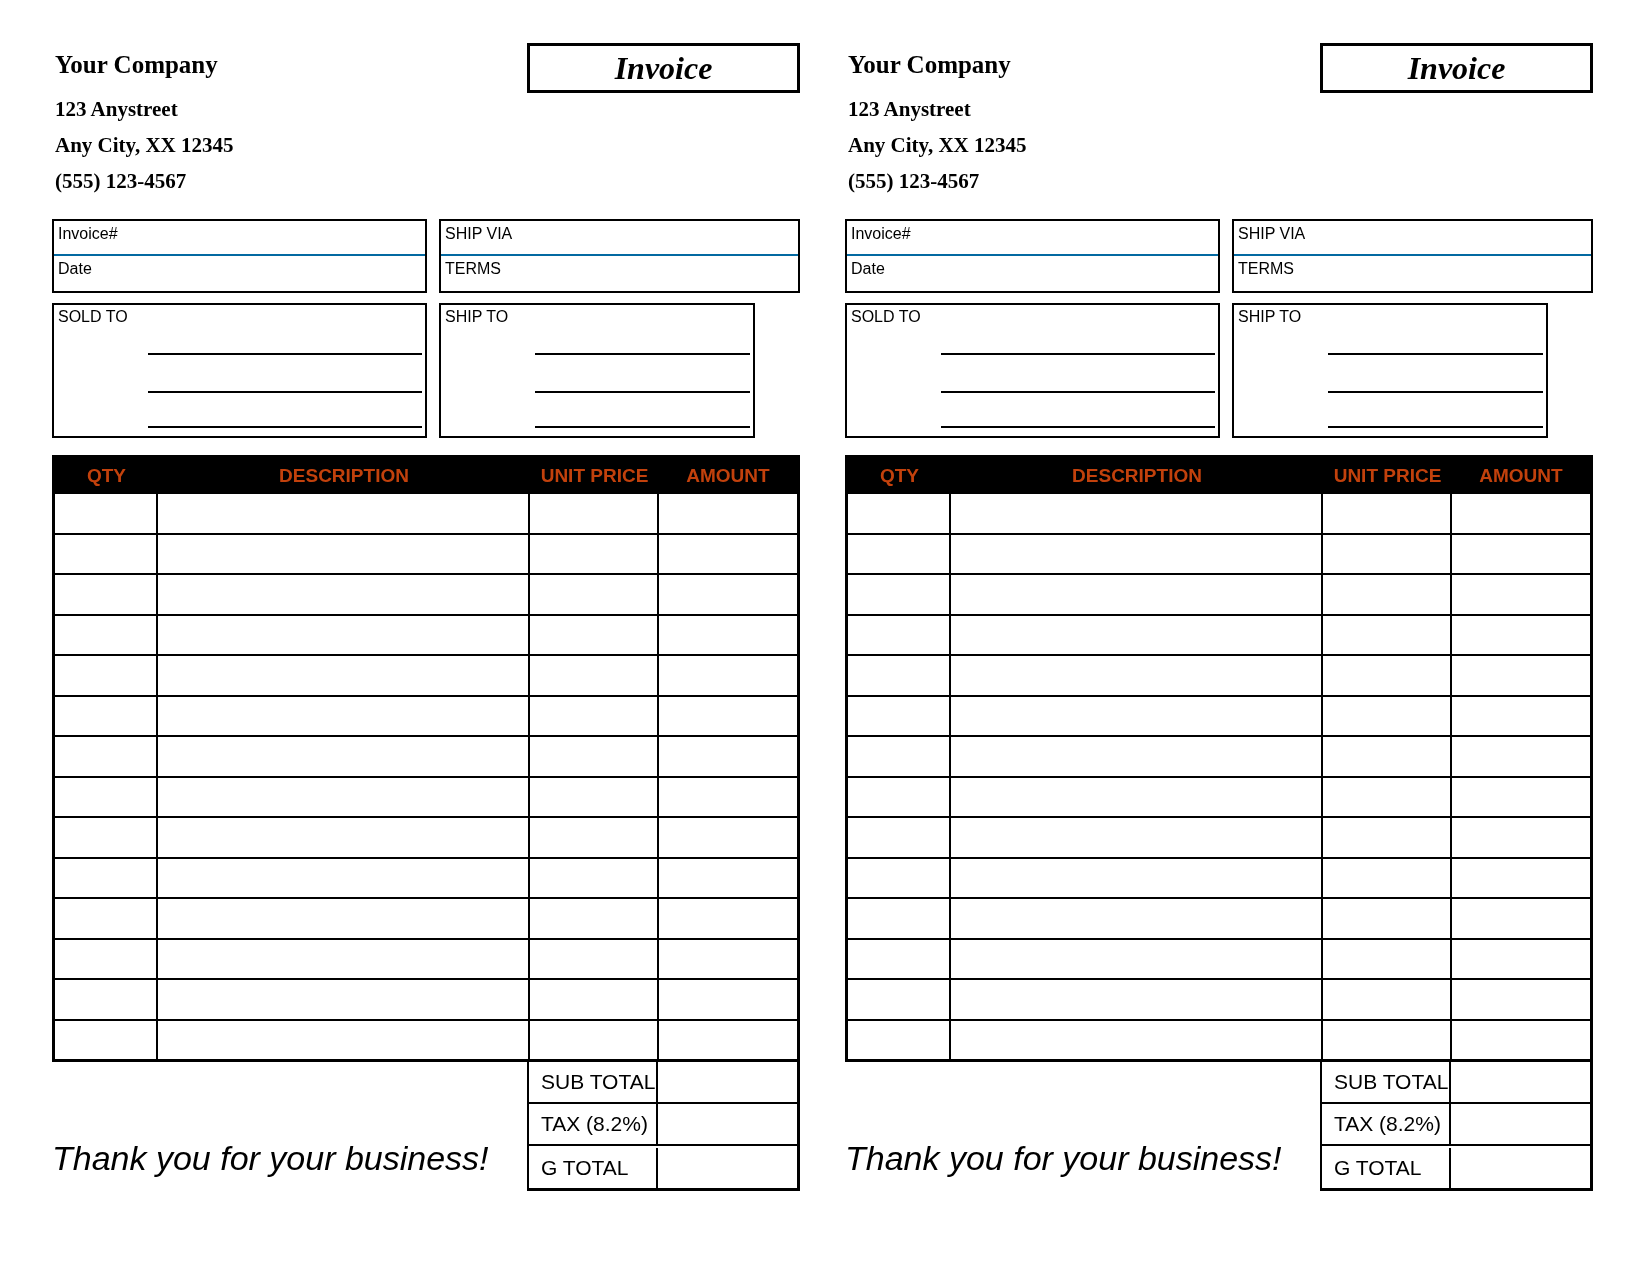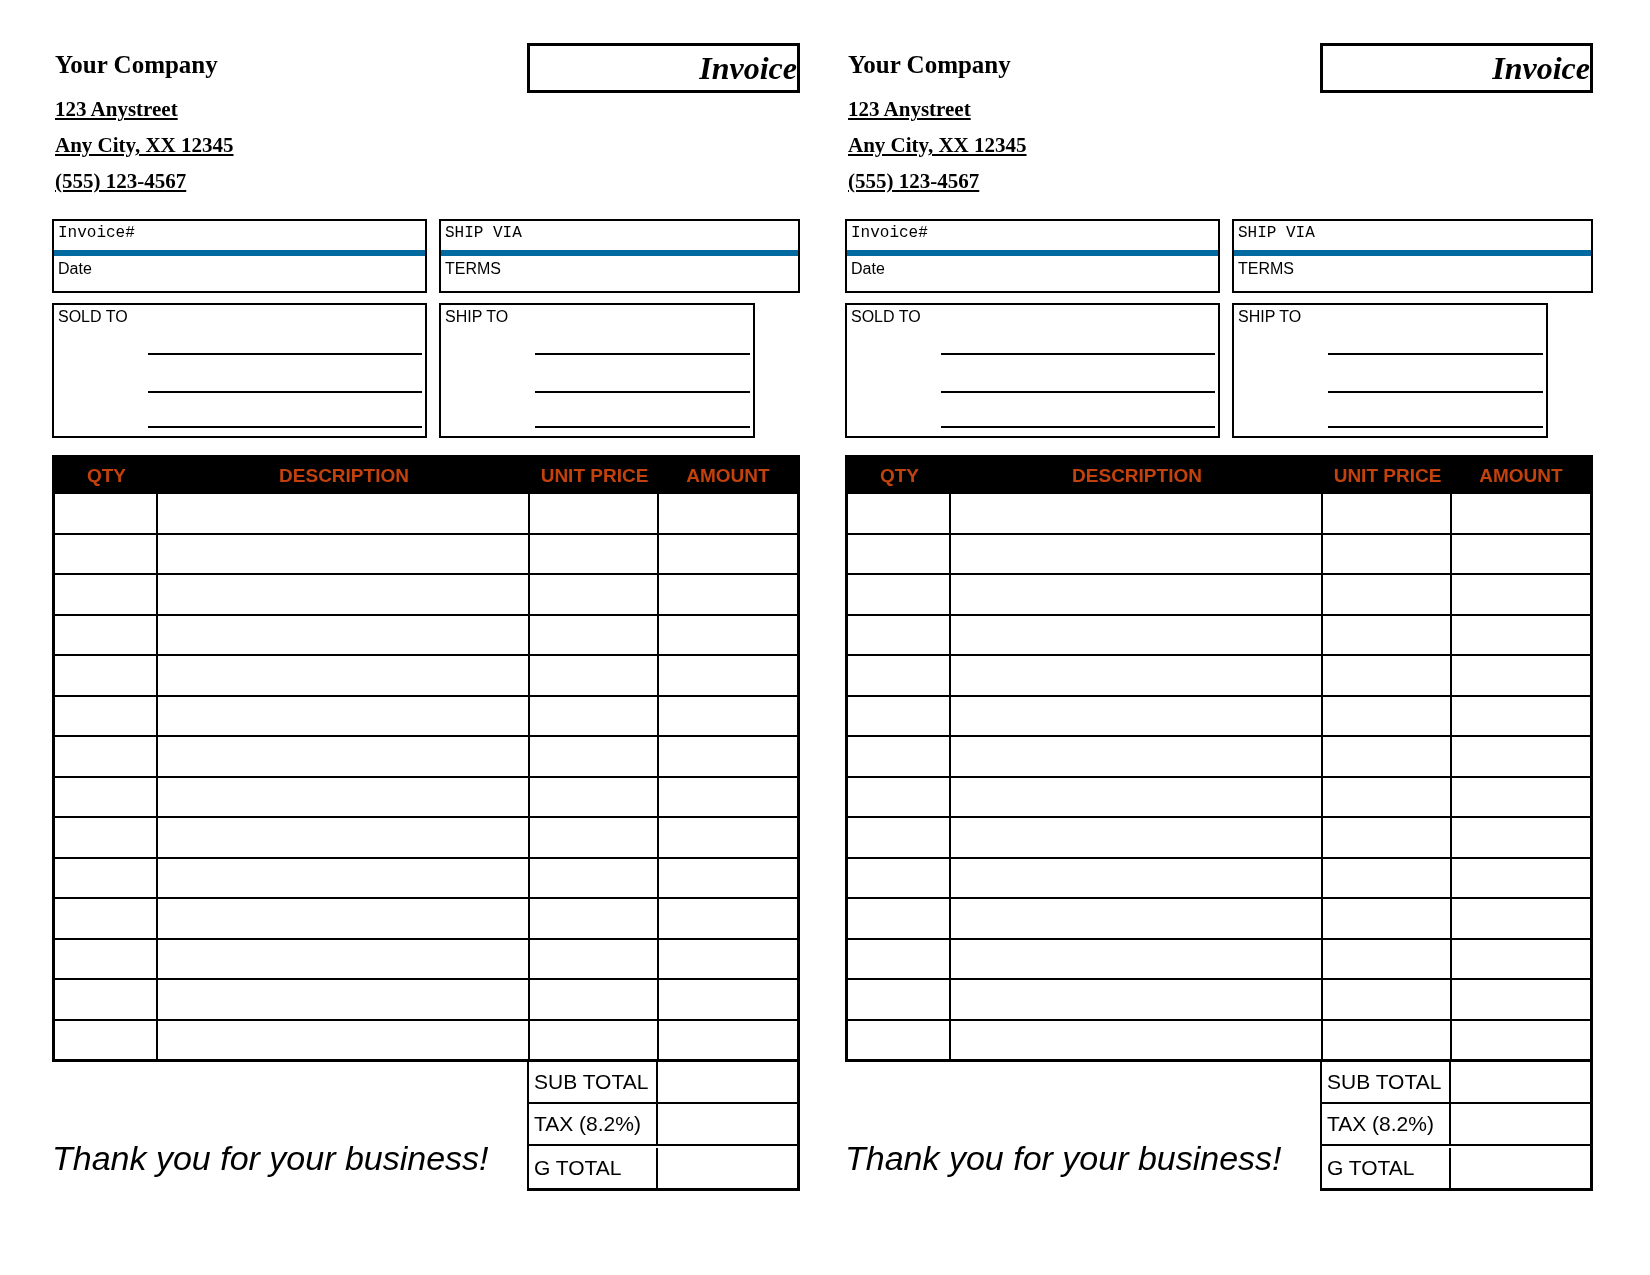--- a/index.html
+++ b/index.html
@@ -13,38 +13,38 @@
   .slot-right { left:845px; }
   .invoice { position:relative; width:748px; height:1195px; }
 
   
   .company-name {
     position:absolute; left:3px; top:8px;
     font-family:"Liberation Serif", serif; font-weight:bold; font-size:25px; line-height:30px;
   }
   .company-lines {
     position:absolute; left:3px; top:49px;
-    font-family:"Liberation Serif", serif; font-weight:bold; font-size:21px; line-height:36px;text-decoration:underline;
+    font-family:"Liberation Serif", serif; font-weight:bold; font-size:21px; line-height:36px;
   }
 
   
   .title-box {
     position:absolute; left:475px; top:1px; width:273px; height:50px;
     border:3px solid #000; box-sizing:border-box;
-    display:flex; align-items:center; justify-content:flex-end;
+    display:flex; align-items:center; justify-content:center;
     font-family:"Liberation Serif", serif; font-style:italic; font-weight:bold; font-size:32px;
   }
 
   
   .info-grid { position:absolute; top:177px; left:0; width:748px; height:74px; }
   .ibox { position:absolute; top:0; height:74px; border:2px solid #000; box-sizing:border-box; background:#fff; }
   .ibox.a { left:0;   width:375px; }
   .ibox.b { left:387px; width:361px; }
   .icell { height:35px; box-sizing:border-box; padding:3px 0 0 4px; font-size:16px; line-height:19px; }
-  .icell.first { border-bottom:6px solid #0369a1;font-family:Liberation Mono, monospace; }
+  .icell.first { border-bottom:2px solid #0369a1; }
 
   
   .party-grid { position:absolute; top:261px; left:0; width:748px; height:135px;padding-left:10px; }
   .pbox { position:absolute; top:0; height:135px; border:2px solid #000; box-sizing:border-box; background:#fff; }
   .pbox.a { left:0;   width:375px; }
   .pbox.b { left:387px; width:316px; }
   .pbox .plabel { position:absolute; left:4px; top:3px; font-size:16px; }
   .wline { position:absolute; left:94px; right:3px; height:2px; background:#000; }
   .wline.l1 { top:48px; } .wline.l2 { top:86px; } .wline.l3 { top:121px; }
 
@@ -74,21 +74,21 @@
   
   .totals {
     position:absolute; left:475px; top:1020px; width:273px;
     box-sizing:border-box; background:#fff;
     border-left:2px solid #000; border-right:3px solid #000; border-bottom:3px solid #000;
   }
   .totrow { display:flex; height:42px; box-sizing:border-box; border-bottom:2px solid #000; }
   .totrow:last-child { border-bottom:none;align-items:flex-end; }
   .totlabel {
     width:129px; box-sizing:border-box; border-right:2px solid #000;
-    font-size:21px; line-height:40px; padding-left:5px; white-space:nowrap; overflow:hidden;
+    font-size:21px; line-height:40px; padding-left:12px; white-space:nowrap; overflow:hidden;
   }
   .totvalue { flex:1; }
 
   
   .footer {
     position:absolute; top:1100px; left:0; width:698px;
     font-size:34px; font-style:italic; line-height:32px;
     font-family:"Liberation Sans", sans-serif;
   }
 </style>

